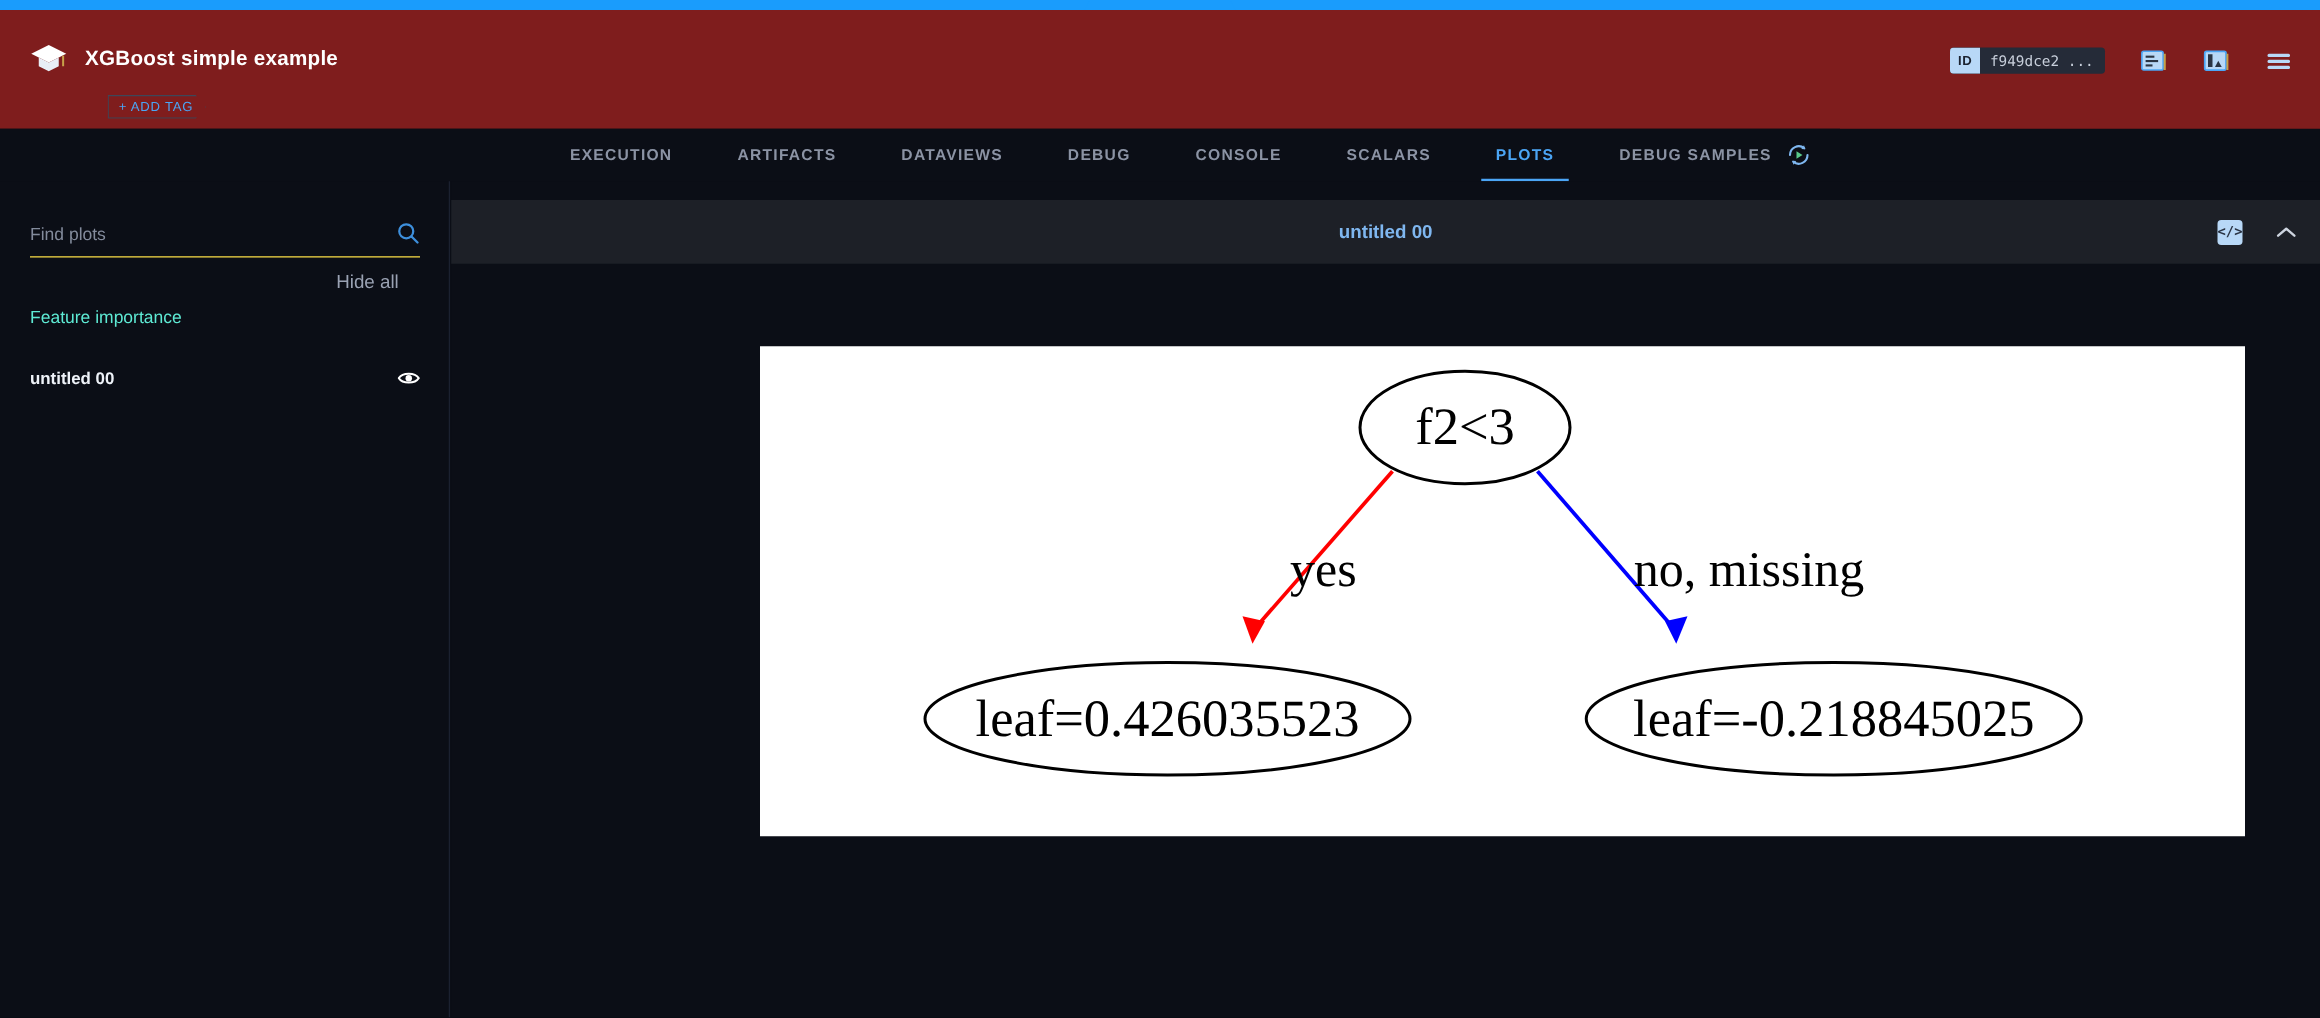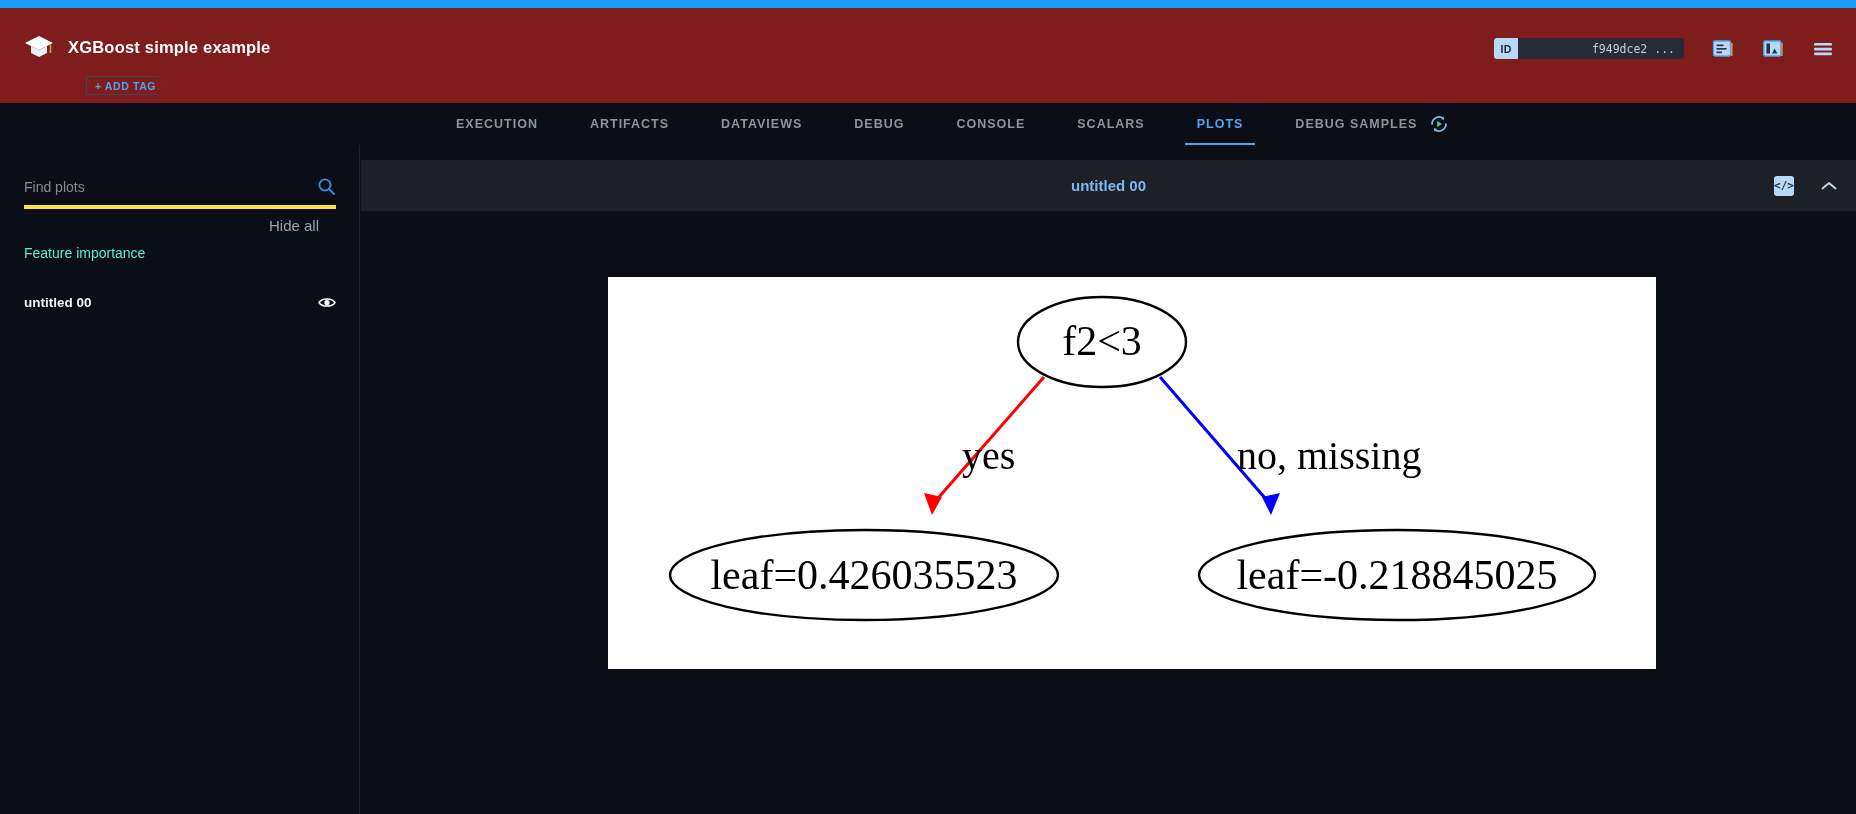--- a/index.html
+++ b/index.html
@@ -33,42 +33,40 @@
     background: #7f1d1d;
   }
   .brand { position: absolute; left: 24px; top: 26px; display: flex; align-items: center; gap: 14px; }
   .logo-icon { width: 30px; height: 26px; display: block; }
   .brand-title { color: #ffffff; font-size: 16.5px; font-weight: 700; letter-spacing: .2px; }
   .add-tag {
     position: absolute; left: 86px; top: 68px;
     height: 19px; padding: 0 9px 0 8px;
     background: transparent;
     border: 1px solid #3d4759;
-    color: #4ba5f5; font-size: 10.5px; font-weight: 700; letter-spacing: .6px;
+    color: #4ba5f5; font-size: 10.5px; font-weight: 400; letter-spacing: .6px;
     display: flex; align-items: center; white-space: nowrap;
     clip-path: polygon(0 0, calc(100% - 8px) 0, 100% 50%, calc(100% - 8px) 100%, 0 100%);
     cursor: pointer;
   }
 
   .header-right { position: absolute; right: 22px; top: 30px; display: flex; align-items: center; gap: 28px; }
   .id-chip {
     display: flex; align-items: center; height: 21px;
     background: #252b38; border-radius: 3px; overflow: hidden;
     cursor: pointer;
-    gap: 20px;
   }
   .id-chip .id-tag {
     background: #b8d8f7; color: #1b2331;
     font-size: 10.5px; font-weight: 700; letter-spacing: .5px;
     padding: 0 6px; height: 21px; display: flex; align-items: center;
   }
   .id-chip .id-val {
     color: #c8cfdb; font-size: 11.5px; padding: 0 9px 0 8px;
     font-family: "DejaVu Sans Mono", monospace;
-    margin-left: 46px;
   }
   .hdr-icon { cursor: pointer; display: flex; align-items: center; }
 
   
   .tabbar {
     position: absolute; top: 103px; left: 0; width: 1472px; height: 42px;
     background: #0b0e16;
   }
   .tabs { display: flex; align-items: center; height: 42px; padding-left: 430px; gap: 0; }
   .tab {
@@ -85,21 +83,21 @@
 
   
   .body-area { position: absolute; top: 145px; left: 0; width: 1856px; height: 669px; }
 
   .sidebar {
     position: absolute; left: 0; top: 0; width: 360px; height: 669px;
     background: #0b0e16; border-right: 1px solid #1b2130;
   }
   .search-row {
     position: absolute; left: 24px; top: 32px; width: 312px;
-    display: flex; align-items: center; border-bottom: 4px solid #fde047;
+    display: flex; align-items: center; border-bottom: 1px solid #fde047;
     padding-bottom: 9px;
   }
   .search-input {
     flex: 1; background: transparent; border: none; outline: none;
     color: #d2d8e2; font-size: 14px; font-family: "Liberation Sans", sans-serif;
   }
   .search-input::placeholder { color: #838b9c; }
   .search-icon-btn { cursor: pointer; display: flex; }
   .hide-all {
     position: absolute; right: 40px; top: 72px;
@@ -134,21 +132,21 @@
   }
   .chevron-btn { cursor: pointer; display: flex; }
 
   .plot-caption {
     position: absolute; left: 0; top: 85px; width: 1495px;
     text-align: center; color: #d7dde6; font-size: 14px;
   }
 
   .plot-canvas {
     position: absolute; left: 247px; top: 132px;
-    width: 1048px; height: 392px; background: #ffffff;
+    width: 1188px; height: 392px; background: #ffffff;
     overflow: hidden;
   }
   .plot-canvas svg { display: block; width: 100%; height: 100%; }
   .tree-text { font-family: "Liberation Serif", "DejaVu Serif", serif; fill: #000; }
 </style>
 </head>
 <body>
 
 <div id="app">
 

